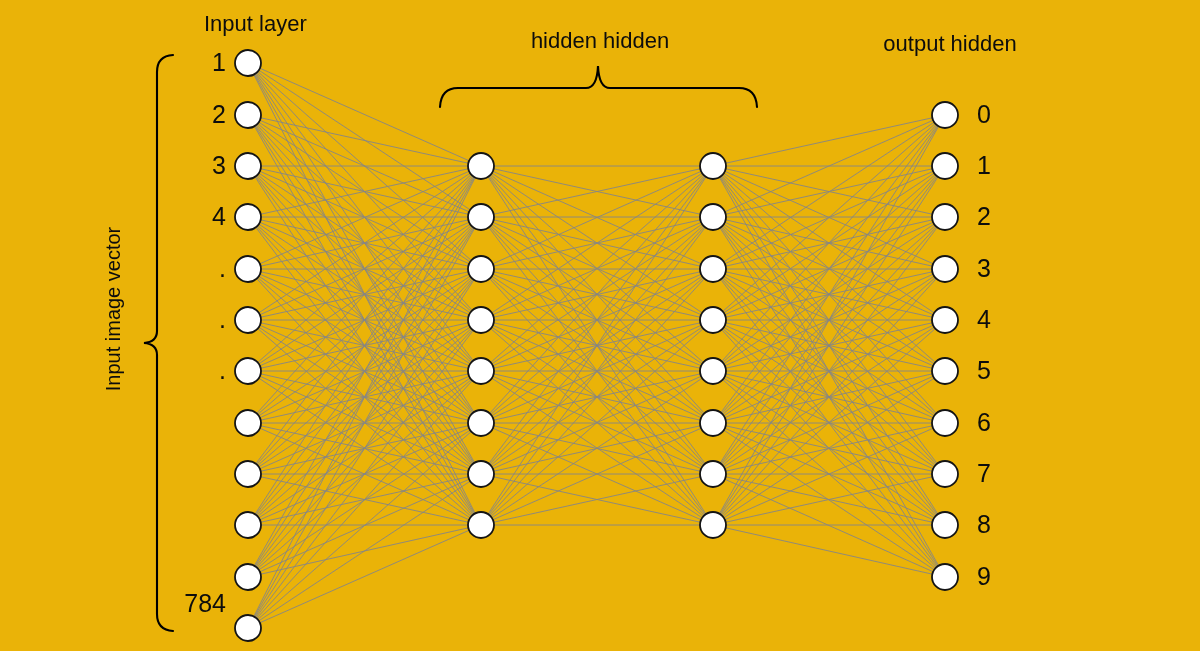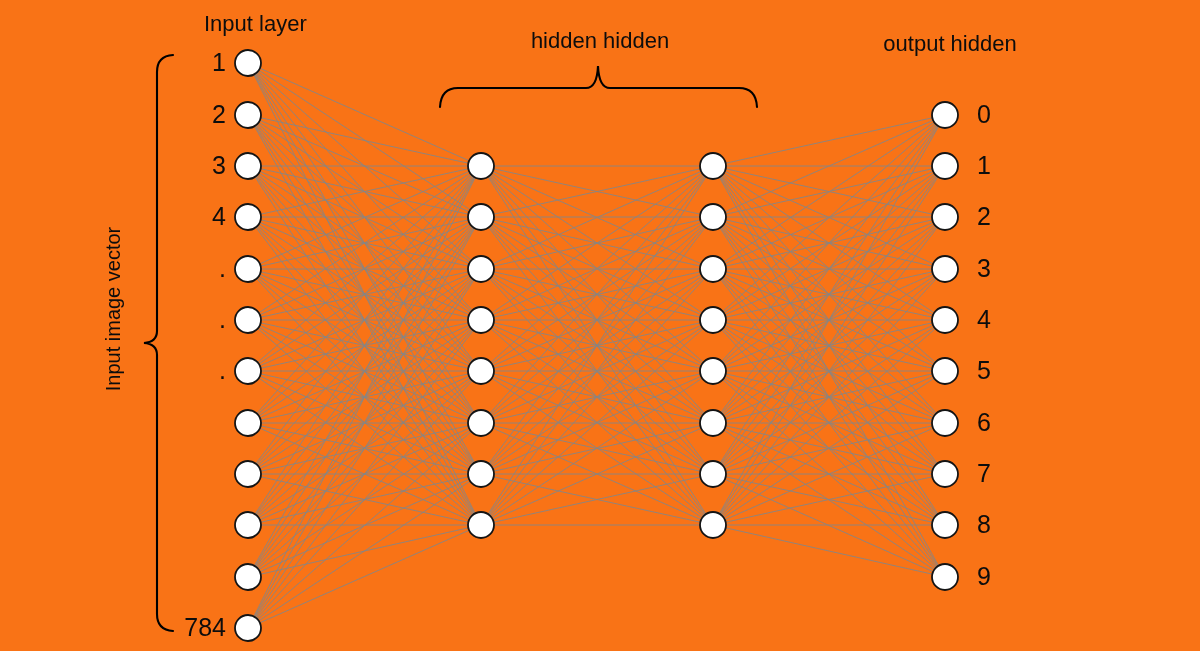--- a/index.html
+++ b/index.html
@@ -1,20 +1,20 @@
 <!DOCTYPE html>
 <html><head>
 <meta charset="utf-8">
 <style>
   html, body { margin: 0; padding: 0; background: #ffffff; }
   .canvas {
     position: relative;
     width: 1200px;
     height: 651px;
-    background: #f97316;
+    background: #eab308;
     overflow: hidden;
     font-family: "Liberation Sans", sans-serif;
     color: #000000;
   }
   .canvas svg { position: absolute; left: 0; top: 0; }
   .layer-title {
     position: absolute;
     font-size: 22px;
     line-height: 1;
     white-space: nowrap;
@@ -343,21 +343,21 @@
   <div class="side-label">Input image vector</div>
 
   <div id="node-labels">
       <div class="node-label" style="top: 63px; right: 974px;">1</div>
       <div class="node-label" style="top: 115px; right: 974px;">2</div>
       <div class="node-label" style="top: 166px; right: 974px;">3</div>
       <div class="node-label" style="top: 217px; right: 974px;">4</div>
       <div class="node-label" style="top: 269px; right: 974px;">.</div>
       <div class="node-label" style="top: 320px; right: 974px;">.</div>
       <div class="node-label" style="top: 371px; right: 974px;">.</div>
-      <div class="node-label" style="top: 628px; right: 974px; text-align: center;">784</div>
+      <div class="node-label" style="top: 604px; right: 974px; text-align: center;">784</div>
       <div class="node-label" style="top: 115px; left: 977px;">0</div>
       <div class="node-label" style="top: 166px; left: 977px;">1</div>
       <div class="node-label" style="top: 217px; left: 977px;">2</div>
       <div class="node-label" style="top: 269px; left: 977px;">3</div>
       <div class="node-label" style="top: 320px; left: 977px;">4</div>
       <div class="node-label" style="top: 371px; left: 977px;">5</div>
       <div class="node-label" style="top: 423px; left: 977px;">6</div>
       <div class="node-label" style="top: 474px; left: 977px;">7</div>
       <div class="node-label" style="top: 525px; left: 977px;">8</div>
       <div class="node-label" style="top: 577px; left: 977px;">9</div>

